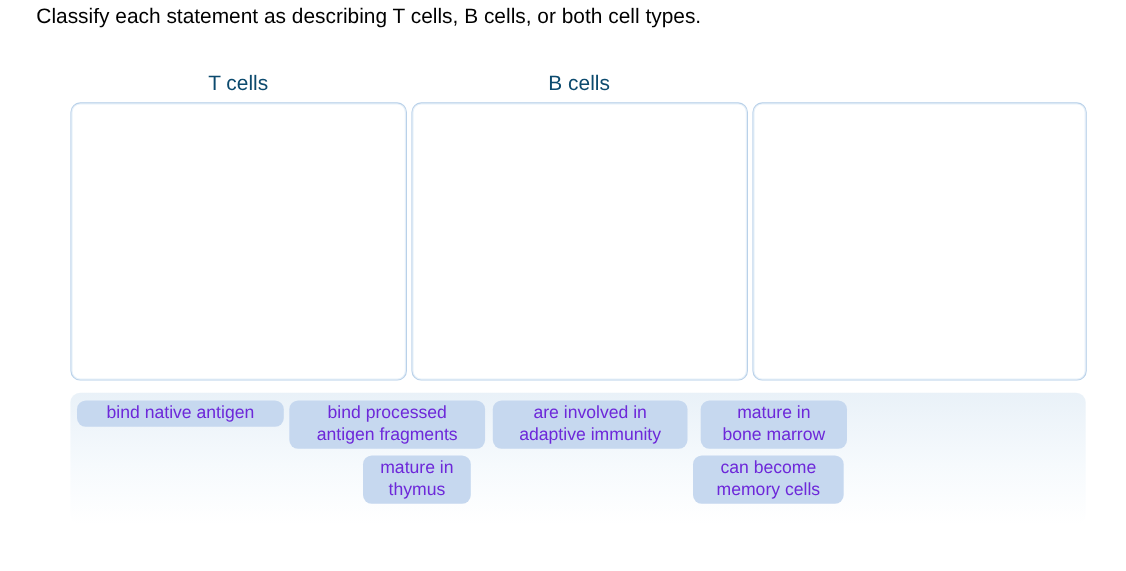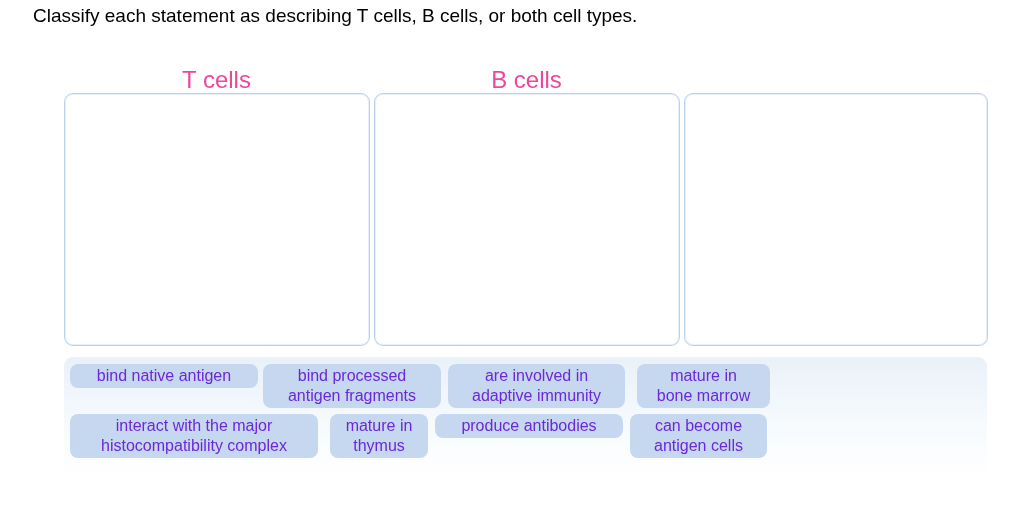--- a/index.html
+++ b/index.html
@@ -19,22 +19,22 @@
     position: absolute;
     left: 33px;
     top: 5px;
     font-size: 19px;
     color: #000000;
     white-space: nowrap;
   }
   .cat-label {
     position: absolute;
     top: 66px;
-    font-size: 24px;
-    color: #ec4899;
+    font-size: 19px;
+    color: #0c4a6e;
     text-align: center;
   }
   .cat-label.t    { left: 64px;  width: 305px; }
   .cat-label.b    { left: 374px; width: 305px; text-align: center; }
   .cat-label.both { left: 684px; width: 303px; }
   .dropzone {
     position: absolute;
     top: 93px;
     height: 251px;
     background: #ffffff;
@@ -91,22 +91,19 @@
   <div class="dropzone both"></div>
 
   <div class="bank">
     <div class="chip c1">bind native antigen</div>
     <div class="chip c2">bind processed
 antigen fragments</div>
     <div class="chip c3">are involved in
 adaptive immunity</div>
     <div class="chip c4">mature in
 bone marrow</div>
-    <div class="chip c5">interact with the major
-histocompatibility complex</div>
     <div class="chip c6">mature in
 thymus</div>
-    <div class="chip c7">produce antibodies</div>
     <div class="chip c8">can become
-antigen cells</div>
+memory cells</div>
   </div>
 
 </div>
 
 </body></html>

